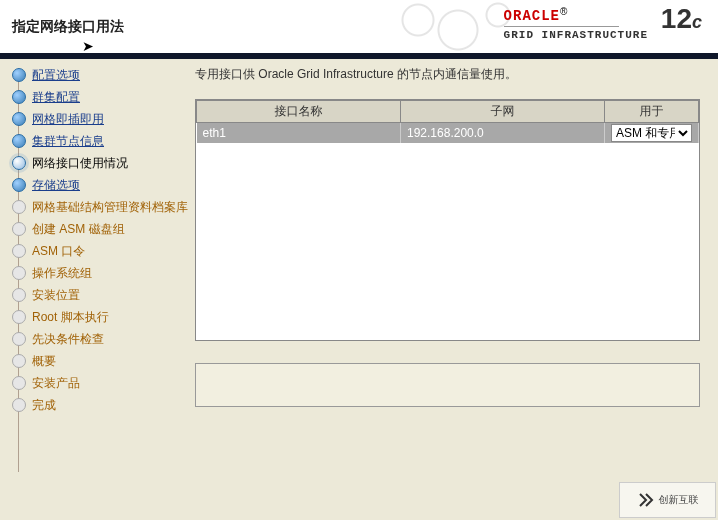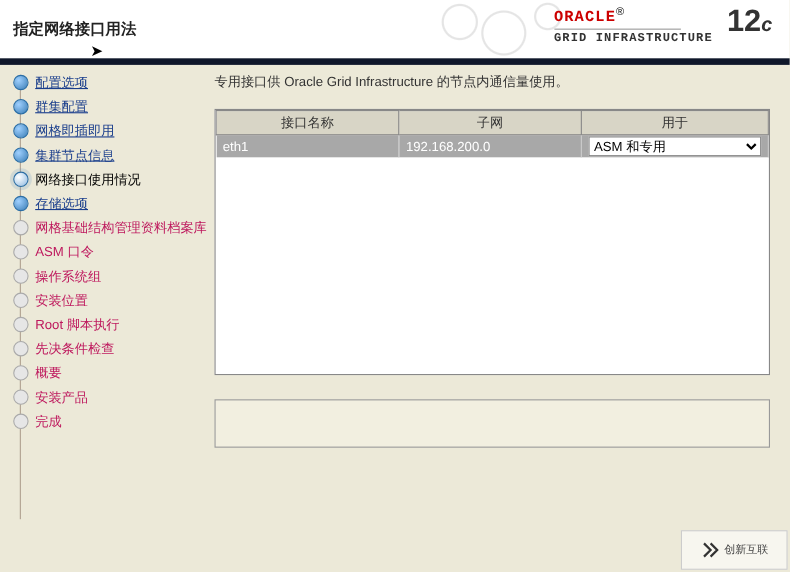--- a/index.html
+++ b/index.html
@@ -140,21 +140,21 @@
     color: #1a3e8c;
     text-decoration: underline;
     cursor: pointer;
   }
   .step.current span.label {
     font-weight: normal;
     color: #000;
     text-decoration: none;
   }
   .step.disabled span.label {
-    color: #be185d;
+    color: #a16207;
   }
 
   .main {
     flex: 1;
     padding: 12px 18px 0 10px;
     display: flex;
     flex-direction: column;
   }
   .desc {
     color: #333;
@@ -167,21 +167,21 @@
     overflow: auto;
   }
   .grid {
     width: 100%;
     border-collapse: collapse;
     font-size: 12px;
   }
   .grid th {
     background: #d8d5c6;
     border: 1px solid #888;
-    padding: 2px 0;
+    padding: 2px 19px;
     font-weight: normal;
     text-align: center;
     color: #333;
   }
   .grid td {
     border-right: 1px solid #ccc;
     padding: 1px 6px;
     height: 16px;
     vertical-align: middle;
   }
@@ -297,20 +297,24 @@
         <span class="dot"></span>
         <span class="label">网络接口使用情况</span>
       </div>
       <div class="step done">
         <span class="dot"></span>
         <a class="label">存储选项</a>
       </div>
       <div class="step disabled">
         <span class="dot"></span>
         <span class="label">网格基础结构管理资料档案库</span>
+      </div>
+      <div class="step disabled">
+        <span class="dot"></span>
+        <span class="label">创建 ASM 磁盘组</span>
       </div>
       <div class="step disabled">
         <span class="dot"></span>
         <span class="label">ASM 口令</span>
       </div>
       <div class="step disabled">
         <span class="dot"></span>
         <span class="label">操作系统组</span>
       </div>
       <div class="step disabled">

